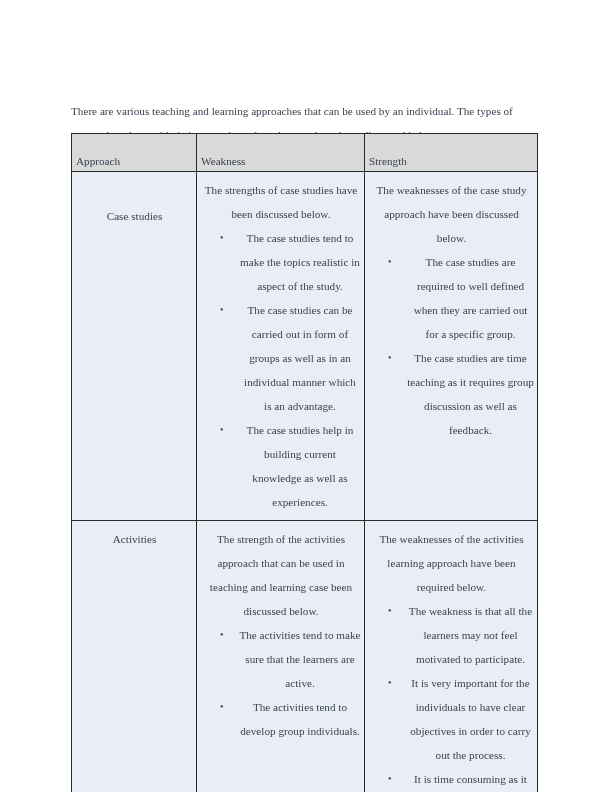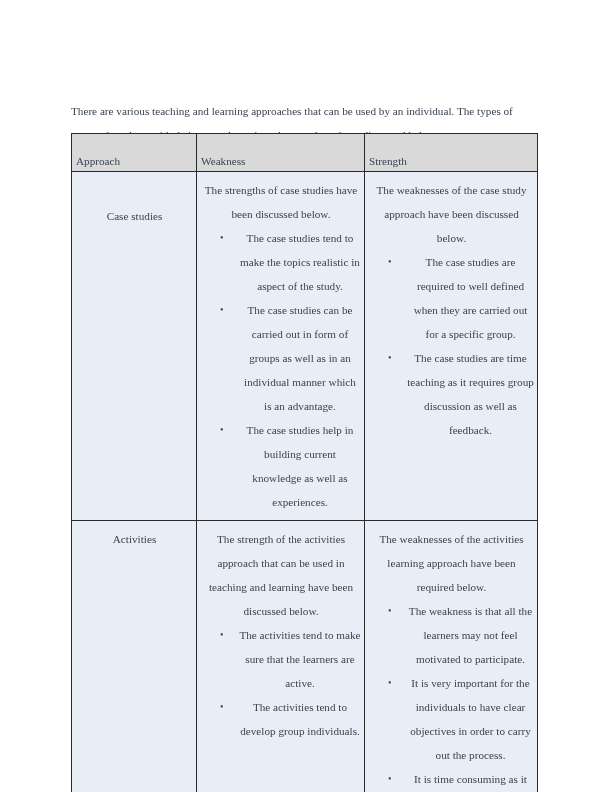--- a/index.html
+++ b/index.html
@@ -145,21 +145,21 @@
           </div>
         </td>
       </tr>
 
       <tr>
         <td>
           <div class="cell tight">Activities</div>
         </td>
         <td>
           <div class="cell tight">
-            <p>The strength of the activities approach that can be used in teaching and learning have been discussed below.</p>
+            <p>The strength of the activities approach that can be used in teaching and learning case been discussed below.</p>
             <ul>
               <li><span class="bullet">•</span><span>The activities tend to make sure that the learners are active.</span></li>
               <li><span class="bullet">•</span><span>The activities tend to develop group individuals.</span></li>
             </ul>
           </div>
         </td>
         <td>
           <div class="cell tight">
             <p>The weaknesses of the activities learning approach have been required below.</p>
             <ul>

